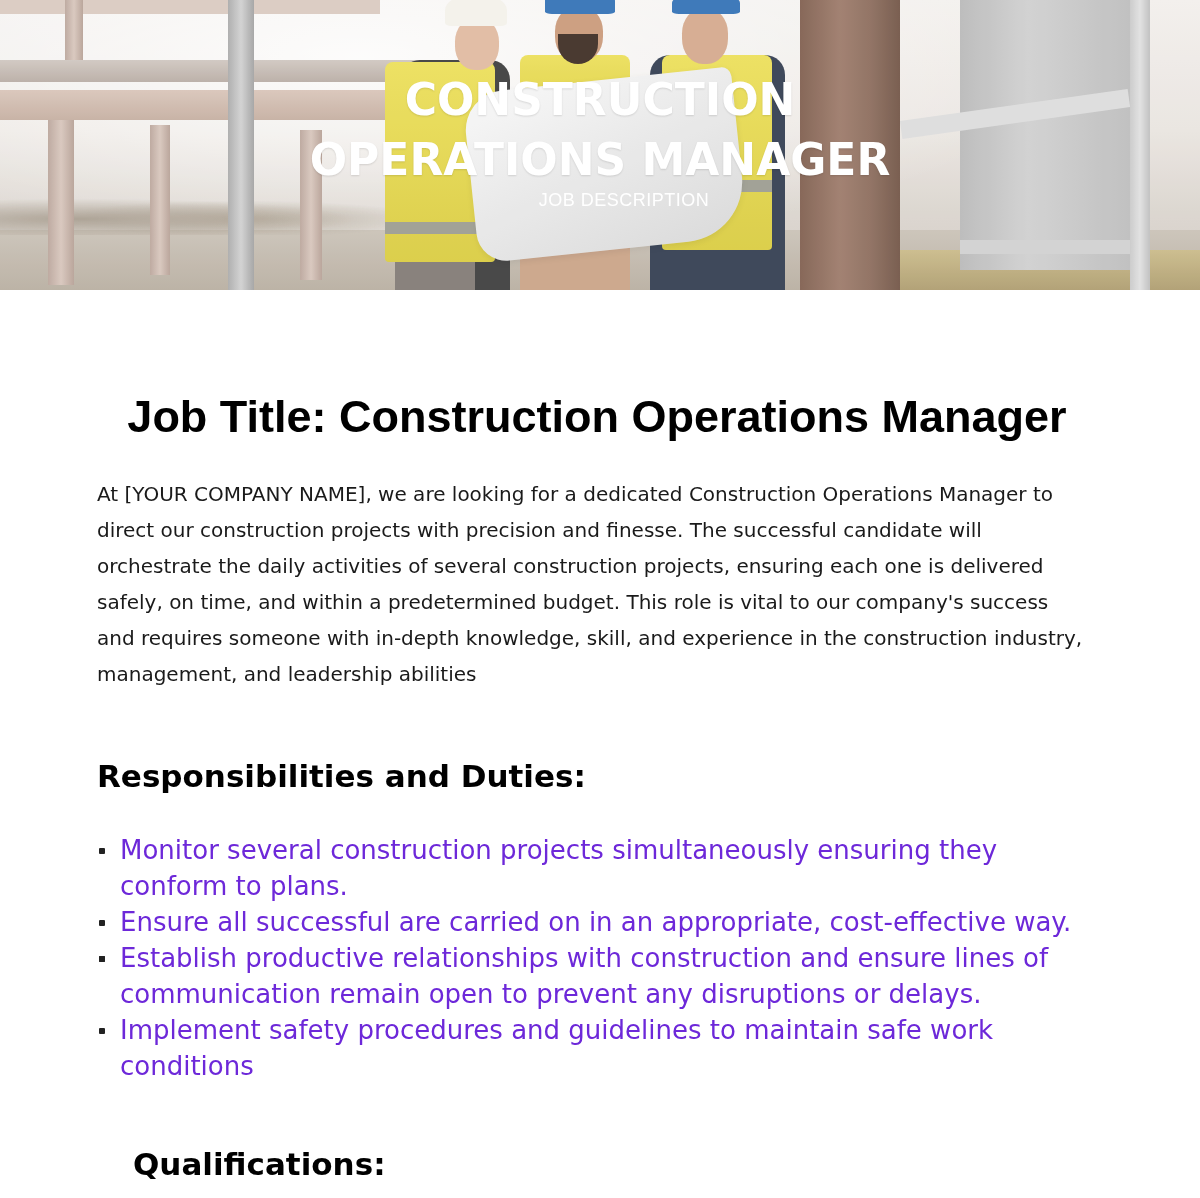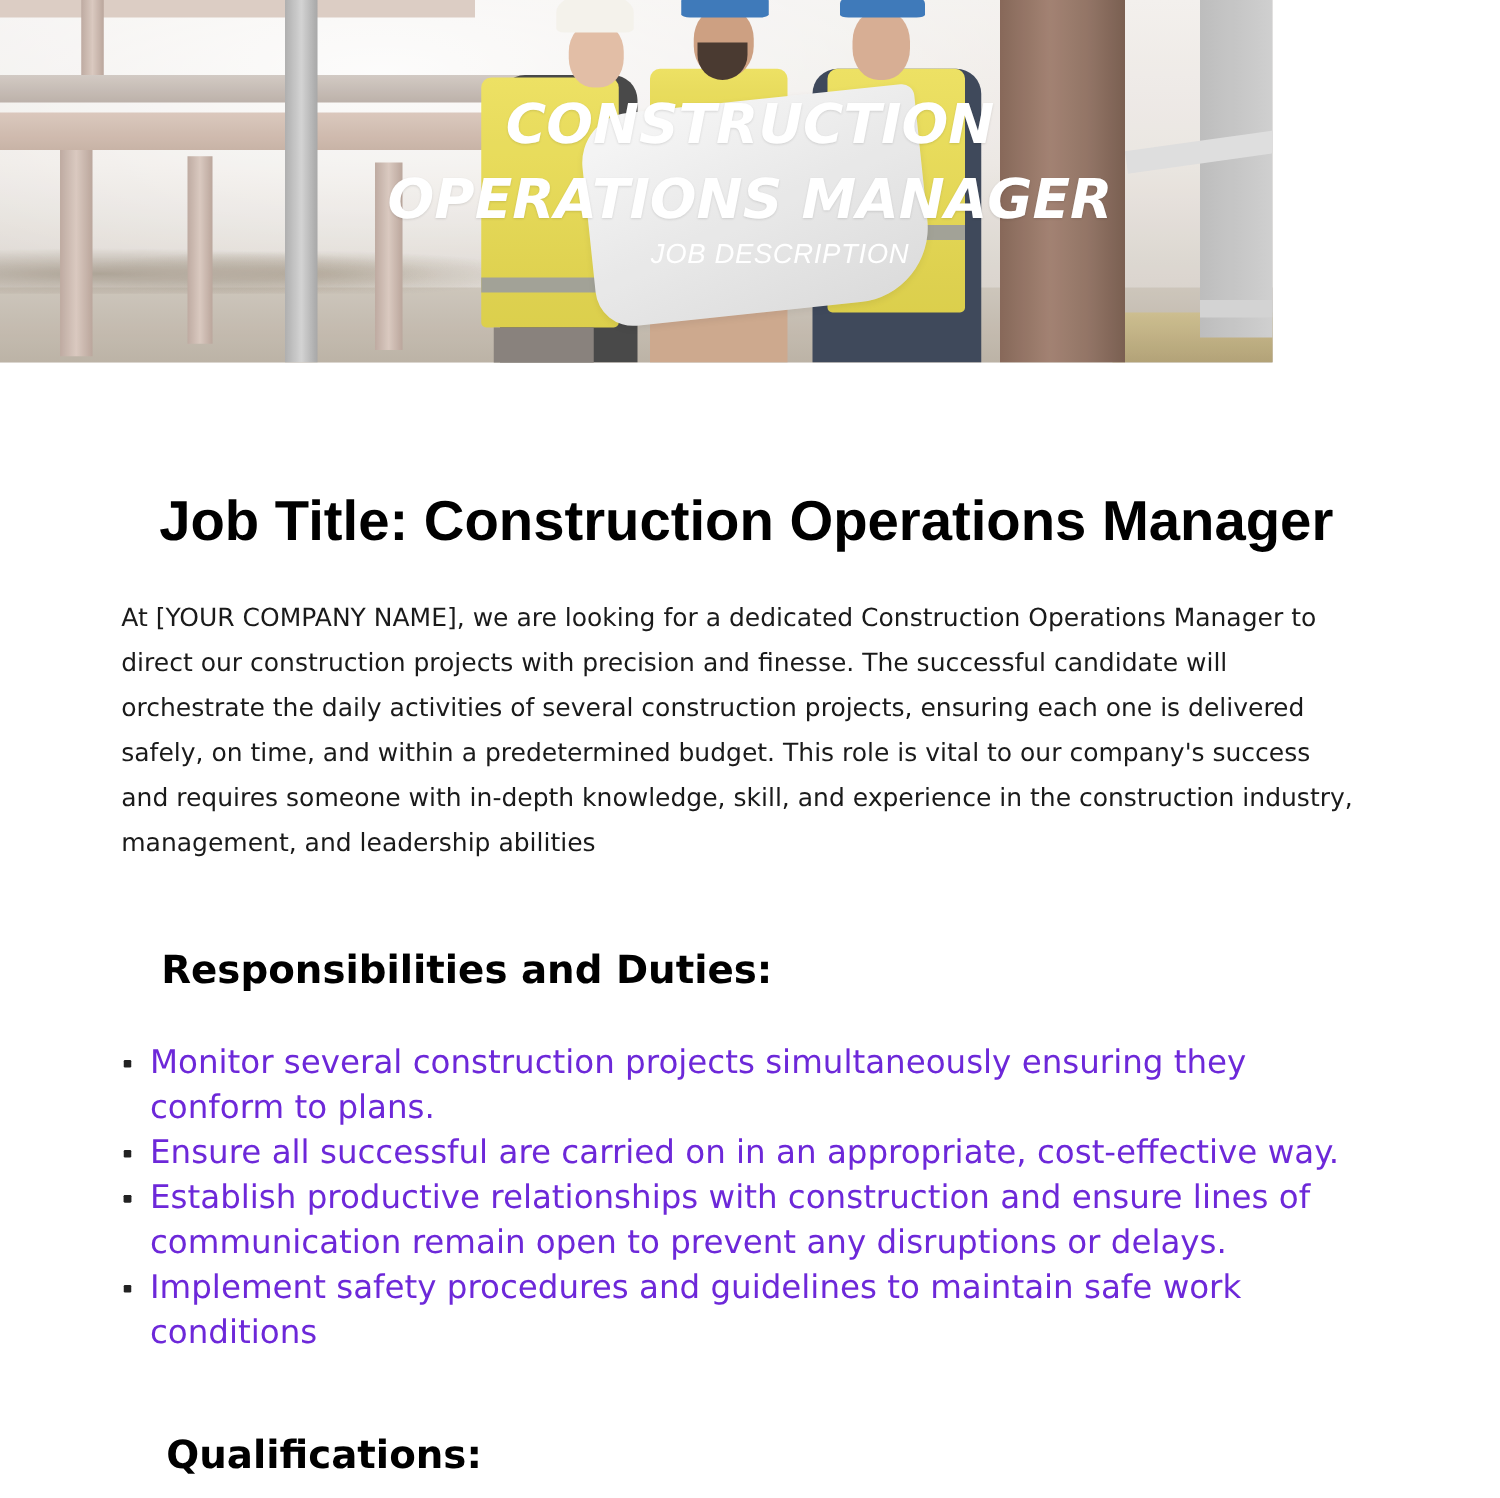--- a/index.html
+++ b/index.html
@@ -1,23 +1,22 @@
 <!DOCTYPE html>
 <html><head>
   <meta charset="utf-8">
   <style>
     * { margin: 0; padding: 0; box-sizing: border-box; }
     html, body { width: 1200px; height: 1198px; overflow: hidden; background: #ffffff; }
     body { font-family: "Liberation Sans", "DejaVu Sans", sans-serif; color: #111; position: relative; }
 
     
     .hero {
-      position: absolute; left: 0; top: 0; width: 1018px; height: 290px; overflow: hidden;
+      position: absolute; left: 0; top: 0; width: 1200px; height: 290px; overflow: hidden;
       background: linear-gradient(180deg, #f2efec 0%, #e9e4df 45%, #d9d3cc 75%, #cfc9c0 100%);
-      font-style: italic;
     }
     .hero .sky { position: absolute; inset: 0;
       background: radial-gradient(ellipse at 30% 20%, rgba(255,255,255,0.85) 0%, rgba(255,255,255,0) 60%); }
     
     .slab { position: absolute; background: linear-gradient(180deg, #cfc6bf, #b7aba3); }
     .slab.s1 { left: 0; top: 60px; width: 440px; height: 22px; }
     .slab.s2 { left: 0; top: 90px; width: 420px; height: 30px; background: linear-gradient(180deg,#d8c4b8,#c4ad9f); }
     .slab.s3 { left: 0; top: 0; width: 380px; height: 14px; background: #d9c9bf; }
     
     .col { position: absolute; background: linear-gradient(90deg, #b9a49a, #d7c5bb 50%, #b59f94); }
@@ -63,36 +62,36 @@
     .p3 .stripe.a { top: 125px; }
     .blueprint { position: absolute; left: 470px; top: 80px; width: 270px; height: 170px;
       background: linear-gradient(160deg, #f7f7f7, #e4e4e4 60%, #d8d8d8); border-radius: 40px 10px 60px 30px;
       transform: rotate(-6deg); box-shadow: 0 2px 6px rgba(0,0,0,.08); }
     .hero-overlay { position: absolute; inset: 0; background: rgba(255,255,255,0.08); }
     .hero-text { position: absolute; left: 0; top: 70px; width: 1200px; text-align: center; color: #ffffff; }
     .hero-title {
       font-family: "DejaVu Sans", sans-serif; font-weight: bold; font-size: 44px; line-height: 60px;
       letter-spacing: 0px; text-transform: uppercase; text-shadow: 0 1px 2px rgba(0,0,0,0.12);
     }
-    .hero-sub { font-family: "Liberation Sans", sans-serif; font-size: 22px; margin-top: 0px; letter-spacing: 0.5px; color: #ffffff; margin-left: 48px; }
+    .hero-sub { font-family: "Liberation Sans", sans-serif; font-size: 18px; margin-top: 0px; letter-spacing: 0.5px; color: #ffffff; margin-left: 48px; }
 
     
     .content { position: absolute; left: 97px; top: 388px; width: 1006px; }
     .job-title {
       text-align: center; font-family: "Liberation Sans", sans-serif; font-weight: bold;
       font-size: 45px; line-height: 58px; color: #000; margin-left: -6px;
     }
     .intro {
       margin-top: 30px; font-family: "DejaVu Sans", sans-serif; font-size: 20px; line-height: 36px;
       color: #1a1a1a; width: 990px;
     }
     .section-heading {
       font-family: "DejaVu Sans", sans-serif; font-weight: bold; font-size: 31px; color: #000;
     }
-    .sec-resp { margin-top: 64px; line-height: 40px; margin-left: 32px; }
+    .sec-resp { margin-top: 64px; line-height: 40px; }
     .bullets { list-style: none; margin-top: 36px; }
     .bullets li {
       position: relative; padding-left: 23px; font-family: "DejaVu Sans", sans-serif;
       font-size: 26px; line-height: 36px; color: #6d28d9; width: 990px;
     }
     .bullets li .dot {
       position: absolute; left: 2px; top: 16px; width: 6px; height: 6px; background: #222; border-radius: 1px;
     }
     .sec-qual { margin-top: 60px; line-height: 40px; margin-left: 36px; }
   </style>

